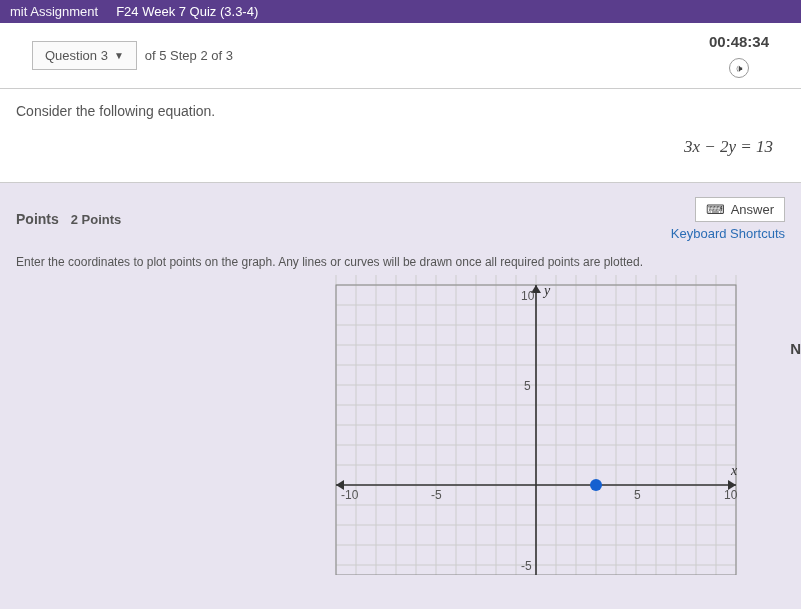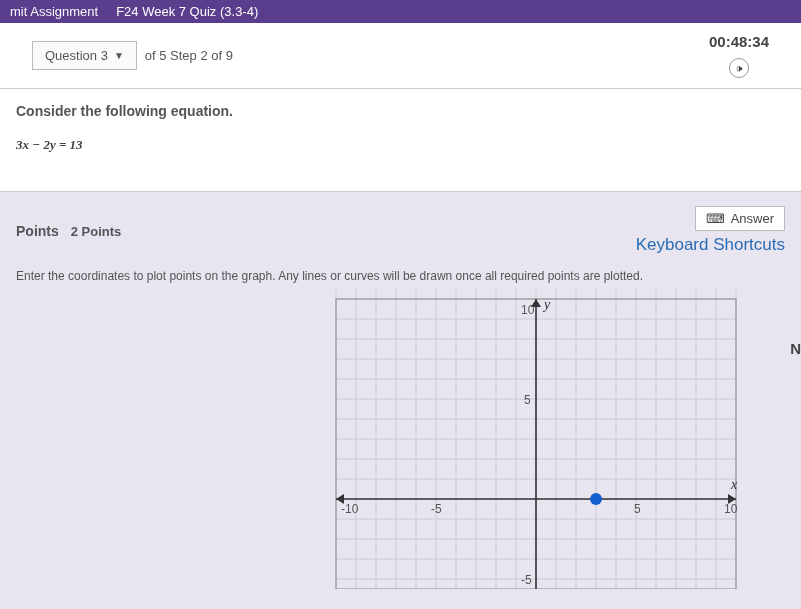--- a/index.html
+++ b/index.html
@@ -46,38 +46,37 @@
     .timer { font-weight: bold; font-size: 15px; }
     .sound-icon {
       width: 20px; height: 20px; border-radius: 50%;
       border: 1px solid #999; display:flex; align-items:center; justify-content:center;
       font-size: 11px;
     }
     .content {
       background: #fff;
       padding: 14px 28px 10px 16px;
       border-bottom: 1px solid #ccc;
-      font-weight: bold;
     }
     .prompt1 { font-size: 14px; color: #555; margin-bottom: 18px; }
-    .equation { text-align: left; font-family: 'Times New Roman', serif; font-size: 13px; margin-bottom: 28px; font-style: italic; }
+    .equation { text-align: right; font-family: 'Times New Roman', serif; font-size: 17px; margin-bottom: 15px; font-style: italic; }
     .step-instruction { font-size: 14px; color: #555; }
     .step-instruction b { color: #333; }
     .answer-bar {
       display: flex; justify-content: space-between; align-items: center;
       padding: 14px 16px 4px 16px;
     }
     .answer-label { font-size: 14px; color: #555; }
     .answer-label .pts { margin-left: 8px; font-size: 13px; font-weight: bold; }
     .right-tools { text-align: right; }
     .keypad-btn {
       border: 1px solid #bbb; padding: 4px 10px; background: #fff;
       font-size: 13px; color: #444; display: inline-flex; align-items: center; gap: 6px;
     }
-    .shortcuts { color: #2a6db5; font-size: 17px; margin-top: 4px; display: block; }
+    .shortcuts { color: #2a6db5; font-size: 13px; margin-top: 4px; display: block; }
     .instruction2 {
       font-size: 12px; color: #555; padding: 10px 16px 6px 16px;
     }
     .graph-area {
       position: relative;
       margin: 0 auto;
       width: 801px;
       display: flex;
       align-items: center;
       justify-content: center;
@@ -108,21 +107,21 @@
   <span>mit Assignment</span>
   <span>F24 Week 7 Quiz (3.3-4)</span>
 </div>
 
 <div class="header-row">
   <div class="question-selector">
     <div class="question-btn">
       <span>Question 3</span>
       <span class="caret">▼</span>
     </div>
-    <span class="step-text">of 5 Step 2 of 9</span>
+    <span class="step-text">of 5 Step 2 of 3</span>
   </div>
   <div class="timer-wrap">
     <span class="timer">00:48:34</span>
     <span class="sound-icon">🕩</span>
   </div>
 </div>
 
 <div class="content">
   <div class="prompt1">Consider the following equation.</div>
   <div class="equation">3x − 2y = 13</div>

